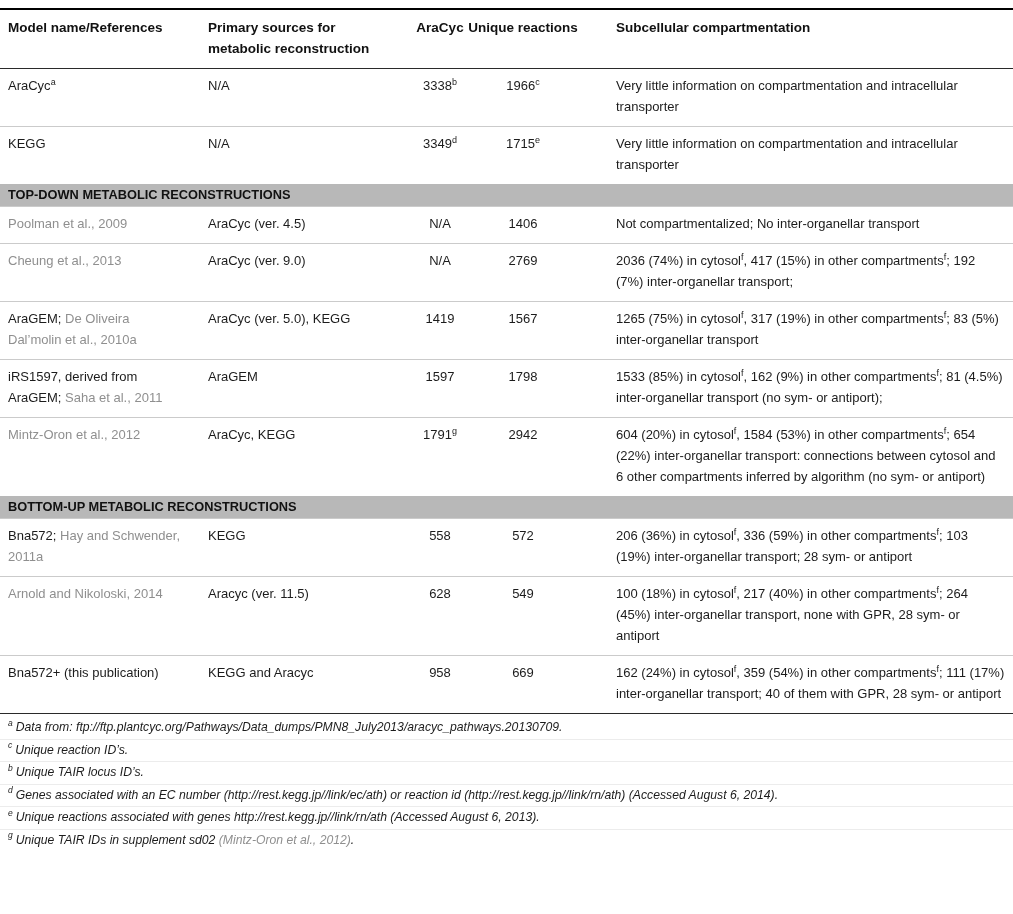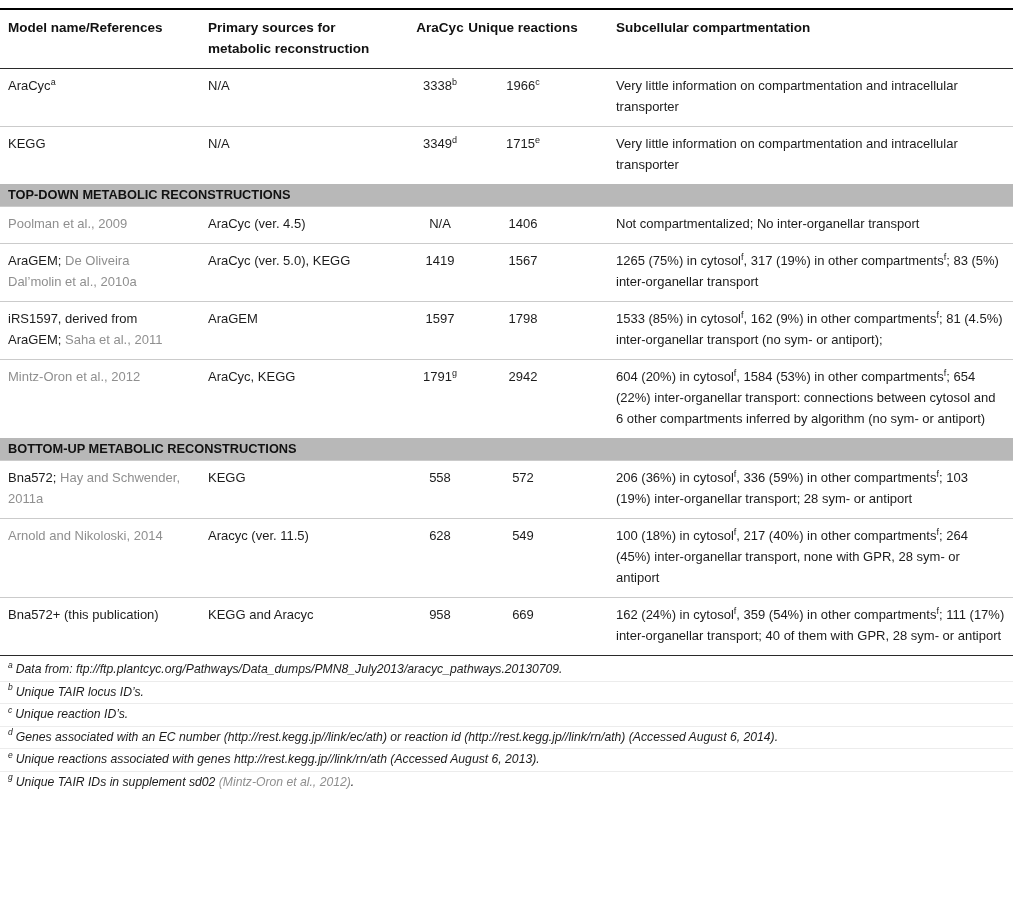--- a/index.html
+++ b/index.html
@@ -116,20 +116,27 @@
       </tr>
 
       <tr class="row">
         <td class="c1"><span></span><span class="ref">Poolman et al., 2009</span></td>
         <td class="c2">AraCyc (ver. 4.5)</td>
         <td class="c3">N/A</td>
         <td class="c4">1406</td>
         <td class="c5">Not compartmentalized; No inter-organellar transport</td>
       </tr>
 
+      <tr class="row">
+        <td class="c1"><span></span><span class="ref">Cheung et al., 2013</span></td>
+        <td class="c2">AraCyc (ver. 9.0)</td>
+        <td class="c3">N/A</td>
+        <td class="c4">2769</td>
+        <td class="c5">2036 (74%) in cytosol<sup>f</sup>, 417 (15%) in other compartments<sup>f</sup>; 192 (7%) inter-organellar transport;</td>
+      </tr>
 
       <tr class="row">
         <td class="c1"><span>AraGEM; </span><span class="ref">De Oliveira Dal’molin et al., 2010a</span></td>
         <td class="c2">AraCyc (ver. 5.0), KEGG</td>
         <td class="c3">1419</td>
         <td class="c4">1567</td>
         <td class="c5">1265 (75%) in cytosol<sup>f</sup>, 317 (19%) in other compartments<sup>f</sup>; 83 (5%) inter-organellar transport</td>
       </tr>
 
       <tr class="row">
@@ -174,19 +181,19 @@
         <td class="c3">958</td>
         <td class="c4">669</td>
         <td class="c5">162 (24%) in cytosol<sup>f</sup>, 359 (54%) in other compartments<sup>f</sup>; 111 (17%) inter-organellar transport; 40 of them with GPR, 28 sym- or antiport</td>
       </tr>
 
     </tbody>
   </table>
 
   <div class="footnotes">
     <div class="fn"><sup>a</sup><span>Data from: ftp://ftp.plantcyc.org/Pathways/Data_dumps/PMN8_July2013/aracyc_pathways.20130709.</span></div>
+    <div class="fn"><sup>c</sup><span>Unique reaction ID’s.</span></div>
     <div class="fn"><sup>b</sup><span>Unique TAIR locus ID’s.</span></div>
-    <div class="fn"><sup>c</sup><span>Unique reaction ID’s.</span></div>
     <div class="fn"><sup>d</sup><span>Genes associated with an EC number (http://rest.kegg.jp//link/ec/ath) or reaction id (http://rest.kegg.jp//link/rn/ath) (Accessed August 6, 2014).</span></div>
     <div class="fn"><sup>e</sup><span>Unique reactions associated with genes http://rest.kegg.jp//link/rn/ath (Accessed August 6, 2013).</span></div>
     <div class="fn"><sup>g</sup><span>Unique TAIR IDs in supplement sd02 </span><span class="cite">(Mintz-Oron et al., 2012)</span><span>.</span></div>
   </div>
 </div>
 
 </body></html>

